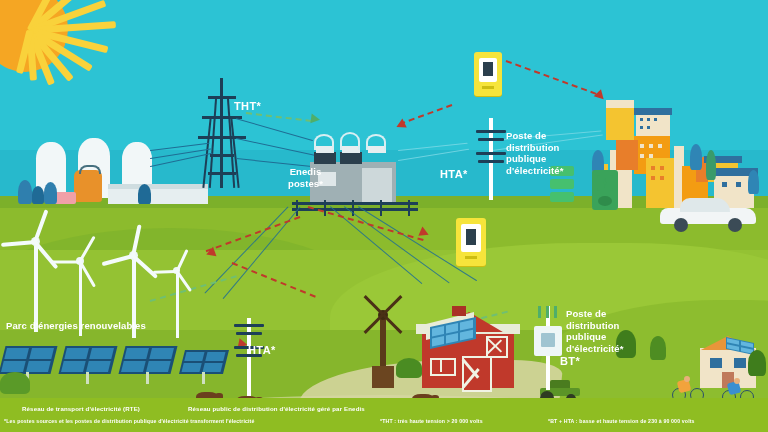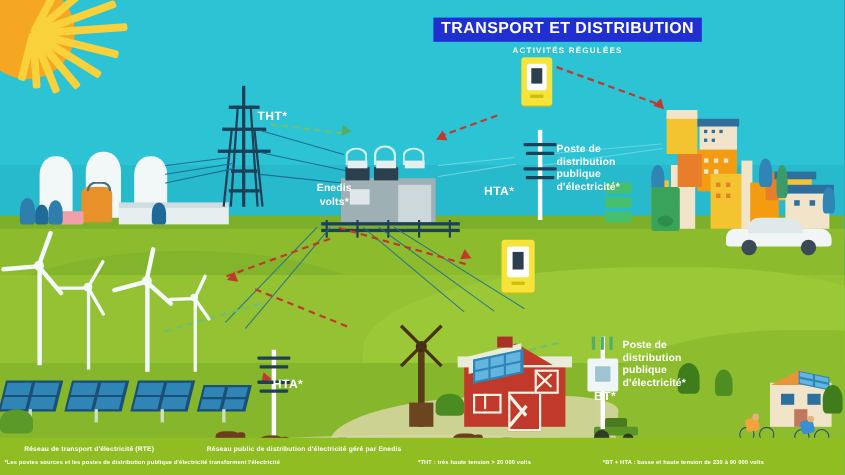--- a/index.html
+++ b/index.html
@@ -503,50 +503,47 @@
   </div>
 
   <div class="abs" style="left:396px;top:358px;width:26px;height:20px;background:#4a8c22;border-radius:50% 50% 20% 20%;"></div>
   <div class="abs" style="left:0px;top:372px;width:30px;height:22px;background:#5a9a28;border-radius:50% 50% 20% 20%;"></div>
   <div class="abs" style="left:616px;top:330px;width:20px;height:28px;background:#3f7d1c;border-radius:50% 50% 20% 20%;"></div>
   <div class="abs" style="left:650px;top:336px;width:16px;height:24px;background:#4e8d22;border-radius:50% 50% 20% 20%;"></div>
   <div class="abs" style="left:748px;top:350px;width:18px;height:26px;background:#3f7d1c;border-radius:50% 50% 20% 20%;"></div>
 
 
 
-  <div class="abs ttl-wrap" style="left:394px;top:16px;">
-    <div class="banner big">TRANSPORT ET DISTRIBUTION</div>
-    <div class="sub">ACTIVITÉS RÉGULÉES</div>
-  </div>
 
 
   <div class="abs lbl hta" style="left:234px;top:100px;">THT*</div>
   <div class="abs lbl hta" style="left:440px;top:168px;">HTA*</div>
   <div class="abs lbl hta" style="left:248px;top:344px;">HTA*</div>
-  <div class="abs lbl hta" style="left:540px;top:355px;">BT*</div>
+  <div class="abs lbl hta" style="left:560px;top:355px;">BT*</div>
 
   <div class="abs" style="left:288px;top:166px;text-align:center;">
     <div class="lbl">Enedis</div>
-    <div class="lbl">volts*</div>
+    <div class="lbl">postes*</div>
   </div>
 
   <div class="abs" style="left:506px;top:130px;">
     <div class="lbl">Poste de</div>
     <div class="lbl">distribution</div>
     <div class="lbl">publique</div>
     <div class="lbl">d'électricité*</div>
   </div>
 
   <div class="abs" style="left:566px;top:308px;">
     <div class="lbl">Poste de</div>
     <div class="lbl">distribution</div>
     <div class="lbl">publique</div>
     <div class="lbl">d'électricité*</div>
   </div>
 
+  <div class="abs lbl" style="left:6px;top:320px;">Parc d'énergies renouvelables</div>
 
   <div class="abs" id="ground-footer"></div>
 
   <div class="abs foot" style="left:22px;top:405px;">Réseau de transport d'électricité (RTE)</div>
   <div class="abs foot" style="left:188px;top:405px;">Réseau public de distribution d'électricité géré par Enedis</div>
 
   <div class="abs foot tiny" style="left:4px;top:418px;">*Les postes sources et les postes de distribution publique d'électricité transforment l'électricité</div>
   <div class="abs foot tiny" style="left:380px;top:418px;">*THT : très haute tension &gt; 20 000 volts</div>
   <div class="abs foot tiny" style="left:548px;top:418px;">*BT + HTA : basse et haute tension de 230 à 90 000 volts</div>
 

